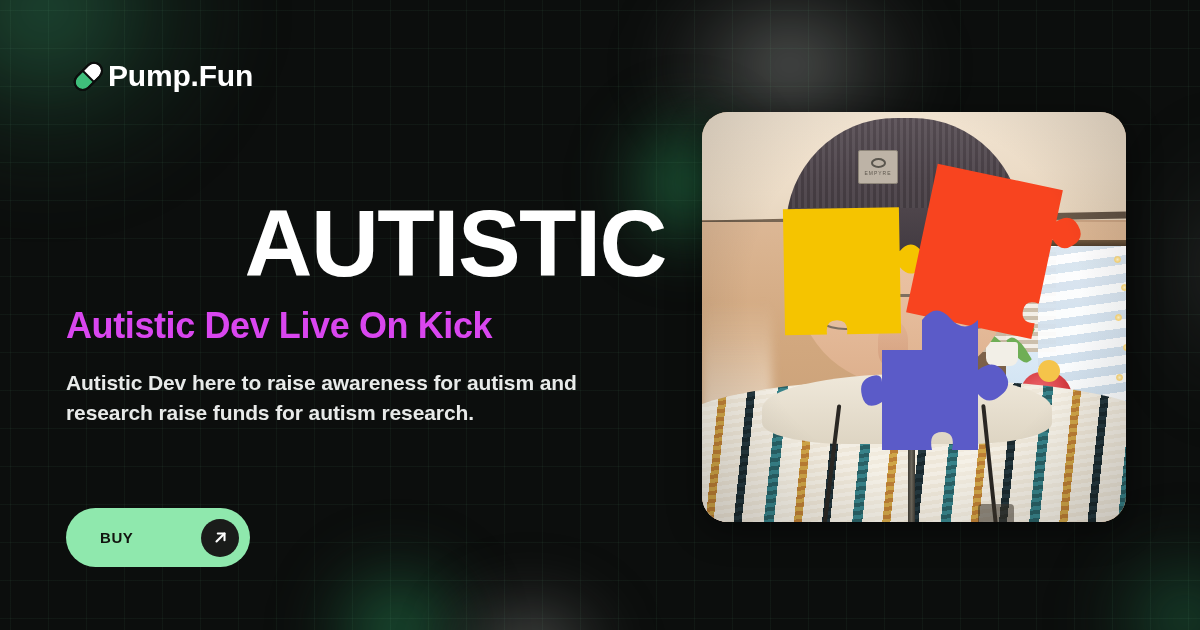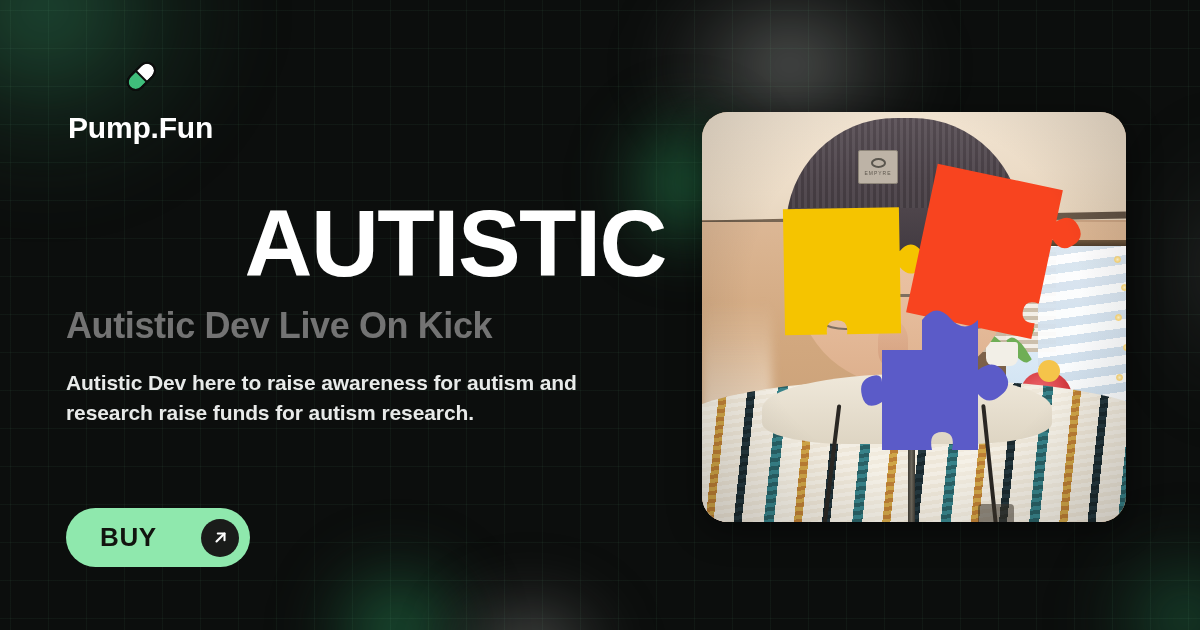--- a/index.html
+++ b/index.html
@@ -76,41 +76,41 @@
     background:radial-gradient(closest-side, rgba(70,74,72,0.40), rgba(40,44,42,0.15) 60%, rgba(12,14,13,0) 100%);
     filter:blur(26px);
   }
 
   
   #content { position:relative; z-index:5; width:1200px; height:630px; }
 
   
   .brand {
     position:absolute; left:68px; top:56px;
-    display:flex; align-items:center; gap:17px;flex-direction:column;
+    display:flex; align-items:center; 
   }
   .pill-icon {
     width:40px; height:40px;
     position:relative; flex:0 0 auto;
   }
   .pill-icon svg { display:block; width:40px; height:40px; }
   .brand-name {
     font-size:30px; font-weight:700; color:#ffffff;
     letter-spacing:-0.2px; line-height:1;
   }
 
   
   .headline-block { position:absolute; left:66px; top:196px; width:600px; }
   .hl-title {
     font-size:94px; font-weight:700; color:#ffffff;
     letter-spacing:-1.5px; line-height:1.02;text-align:right;
   }
   .hl-sub {
     margin-top:14px;
-    font-size:36px; font-weight:700; color:#737373;
+    font-size:36px; font-weight:700; color:#d946ef;
     letter-spacing:-0.4px; line-height:1.12;
   }
   .hl-desc {
     margin-top:22px;
     font-size:21px; font-weight:700; color:#e8eae9;
     line-height:1.42; max-width:560px;
     letter-spacing:-0.1px;
   }
 
   
@@ -118,21 +118,21 @@
     position:absolute; left:66px; top:508px;
     width:184px; height:59px;
     background:#8fe8ad;
     border-radius:30px;
     display:flex; align-items:center;
     padding:0 11px 0 34px;
     justify-content:space-between;
     cursor:pointer; border:none;
   }
   .buy-label {
-    font-size:26px; font-weight:700; color:#12140f;
+    font-size:15px; font-weight:700; color:#12140f;
     letter-spacing:0.6px;
   }
   .buy-arrow {
     width:38px; height:38px; border-radius:50%;
     background:#1a1c1a;
     display:flex; align-items:center; justify-content:center;
   }
   .buy-arrow svg { display:block; }
 
   

